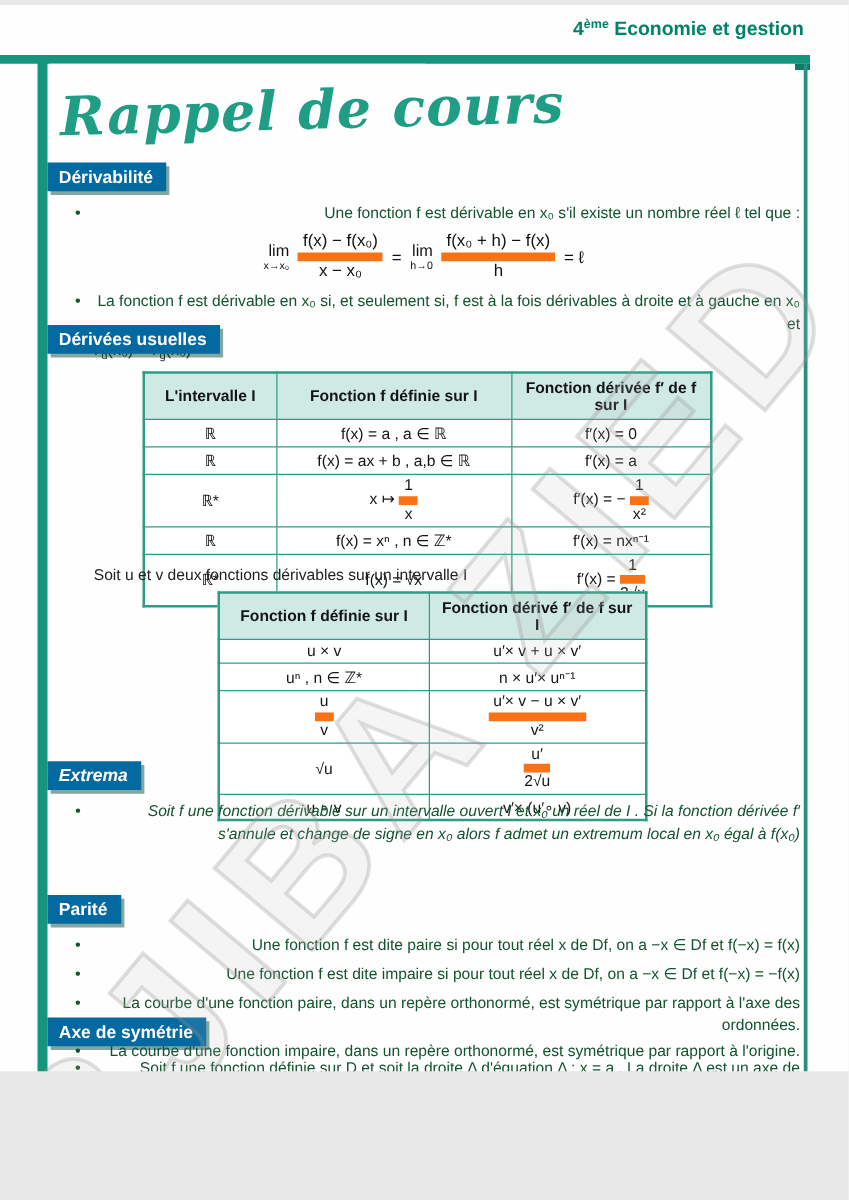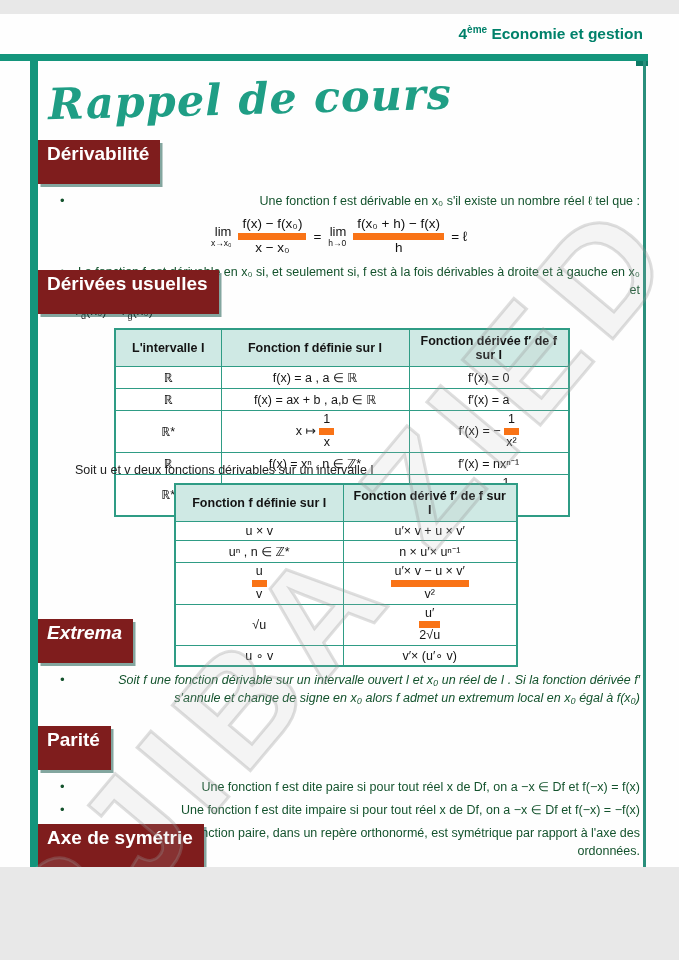--- a/index.html
+++ b/index.html
@@ -1,18 +1,18 @@
 <!DOCTYPE html>
 <html><head>
 <meta charset="utf-8">
 <style>
   * { box-sizing: border-box; margin: 0; padding: 0; }
   body { background: #e8e8e8; font-family: "Liberation Sans", sans-serif; }
   .sheet {
-    position: relative; width: 679px; height: 853px; margin: 14px auto;
+    position: relative; width: 679px; height: 853px; margin: 4px auto;
     background: #fefefe; color: #222; overflow: hidden;
   }
   
   .bar { position: absolute; background: #14957c; }
   .frame-top    { left: 0;   top: 40px;  width: 648px; height: 7px; }
   .frame-left   { left: 30px; top: 40px; width: 8px;   height: 879px; }
   .frame-right  { left: 643px; top: 47px; width: 3px;  height: 866px; background:#2a8f7c; }
   .frame-bottom { left: 30px; top: 912px; width: 630px; height: 7px; }
   .frame-step   { left: 636px; top: 47px; width: 12px; height: 5px; background:#0d7a65; }
   
@@ -43,22 +43,22 @@
     position: absolute; left: 30px; top: 855px; z-index: 5;
     font-size: 148px; font-weight: bold; white-space: nowrap; letter-spacing: 14px;
     color: rgba(185,185,185,0.14);
     -webkit-text-stroke: 3px rgba(150,150,150,0.30);
     transform: rotate(-50deg); transform-origin: 0 50%;
     pointer-events: none;
   }
   
   .group { position: absolute; left: 38px; width: 602px; }
   .sec-heading {
-    display: inline-block; background: #7f1d1d; color: #fff;
-    font-weight: bold; font-size: 19px; padding: 3px 11px 19px 9px;
+    display: inline-block; background: #0369a1; color: #fff;
+    font-weight: bold; font-size: 14px; padding: 3px 11px 4px 9px;
     box-shadow: 2.5px 3px 0 rgba(8,77,64,0.5);
   }
   .bullets { margin-top: 8px; }
   .bullet {
     position: relative; padding-left: 37px; font-size: 12.5px;
     line-height: 1.45; margin-top: 5px; color: #14532d; text-align: right;
   }
   .bullet::before { content: "•"; position: absolute; left: 22px; font-size: 13px; }
   .indent { padding-left: 37px; font-size: 12.5px; }
   .arrow-line { padding-left: 60px; font-size: 11px; margin-top: 6px; color:#1c1c1c; }

